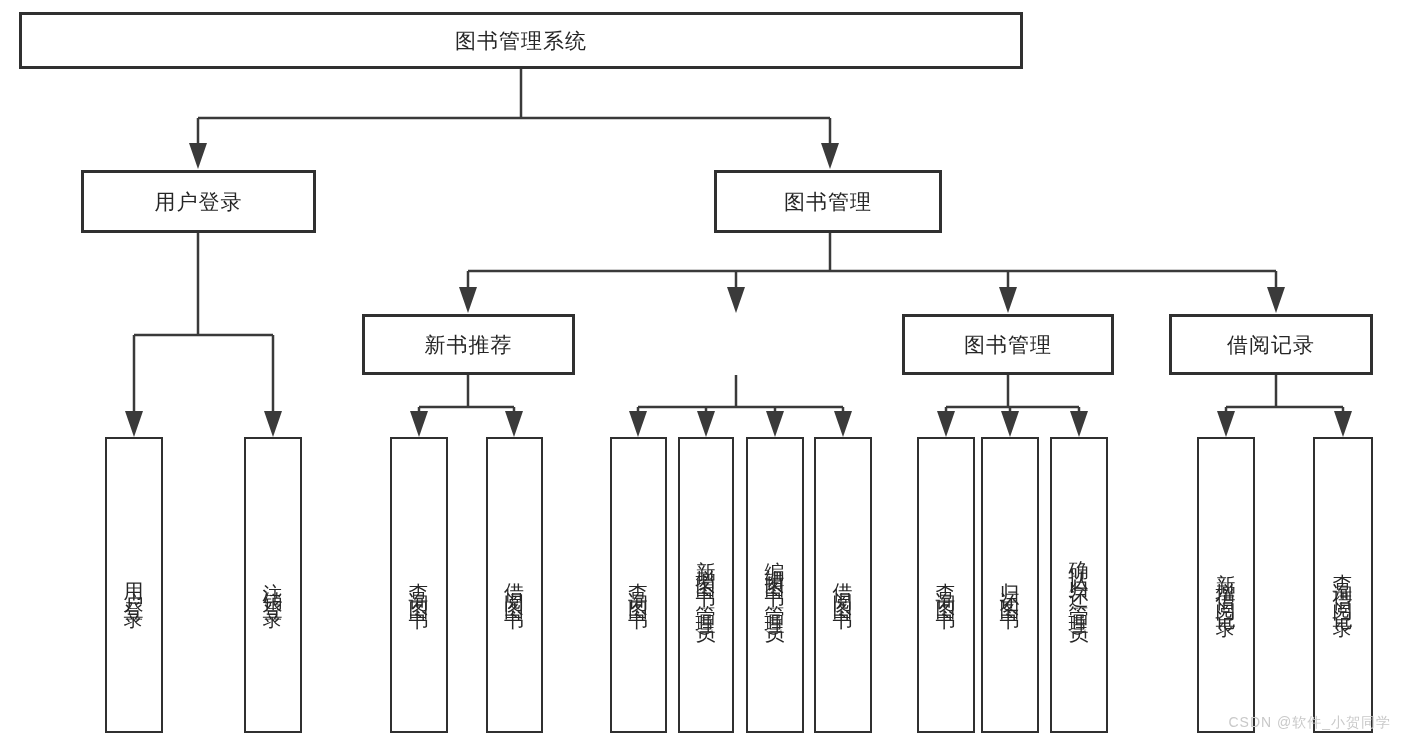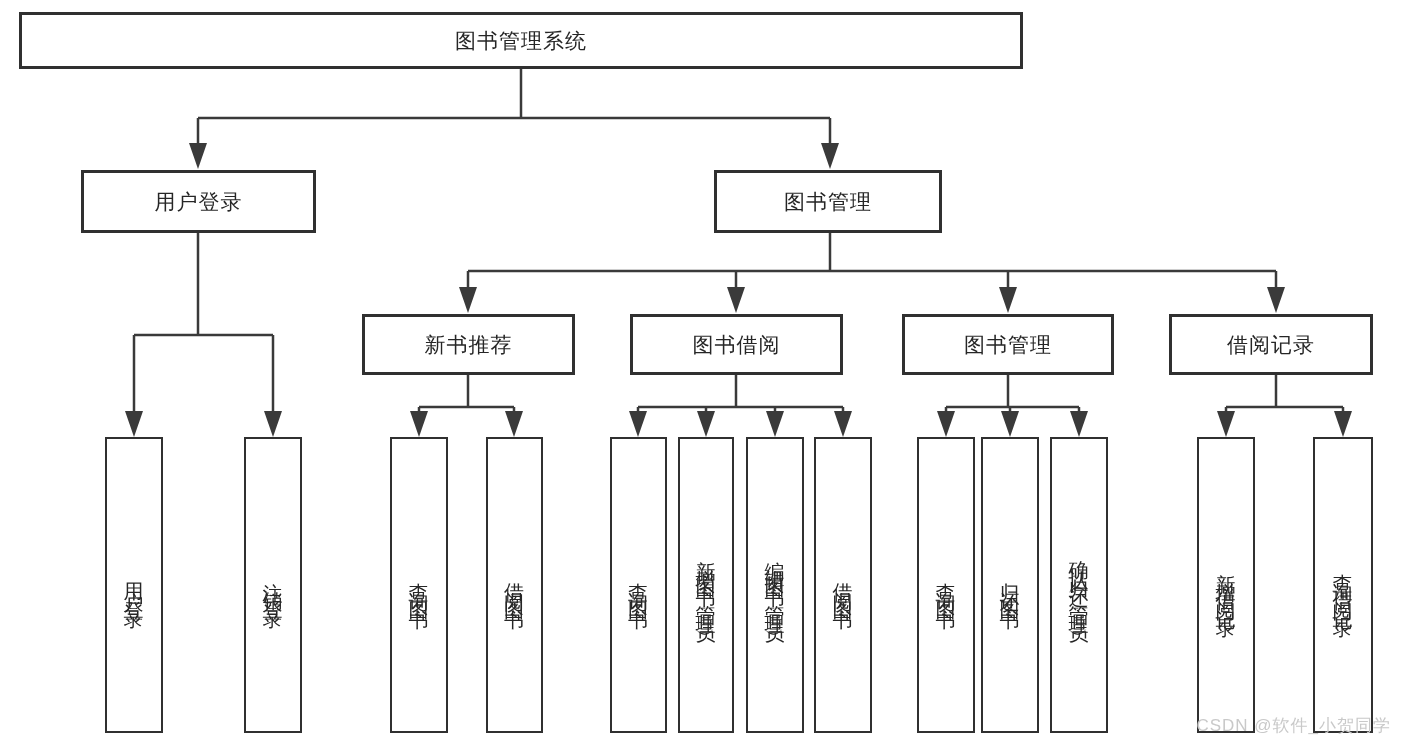--- a/index.html
+++ b/index.html
@@ -47,21 +47,21 @@
     writing-mode: vertical-rl;
     text-orientation: mixed;
     letter-spacing: 9px;
     line-height: 1;
     white-space: nowrap;
   }
   .watermark {
     position: absolute;
     top: 714px;
     right: 14px;
-    font-size: 17px;
+    font-size: 14px;
     color: var(--watermark);
     letter-spacing: 1px;
   }
 </style>
 </head>
 <body>
 
 <div class="canvas">
 
   <svg class="connector-layer" viewBox="0 0 1405 747" xmlns="http://www.w3.org/2000/svg">
@@ -147,23 +147,20 @@
   <div class="node" style="left:81px;top:170px;width:235px;height:63px">
     <span>用户登录</span>
   </div>
   <div class="node" style="left:714px;top:170px;width:228px;height:63px">
     <span>图书管理</span>
   </div>
 
   <div class="node" style="left:362px;top:314px;width:213px;height:61px">
     <span>新书推荐</span>
   </div>
-  <div class="node" style="left:630px;top:314px;width:213px;height:61px">
-    <span>图书借阅</span>
-  </div>
   <div class="node" style="left:902px;top:314px;width:212px;height:61px">
     <span>图书管理</span>
   </div>
   <div class="node" style="left:1169px;top:314px;width:204px;height:61px">
     <span>借阅记录</span>
   </div>
 
   <div class="node tall" style="left:105px;top:437px;width:58px;height:296px">
     <span class="vtext">用户登录</span>
   </div>

